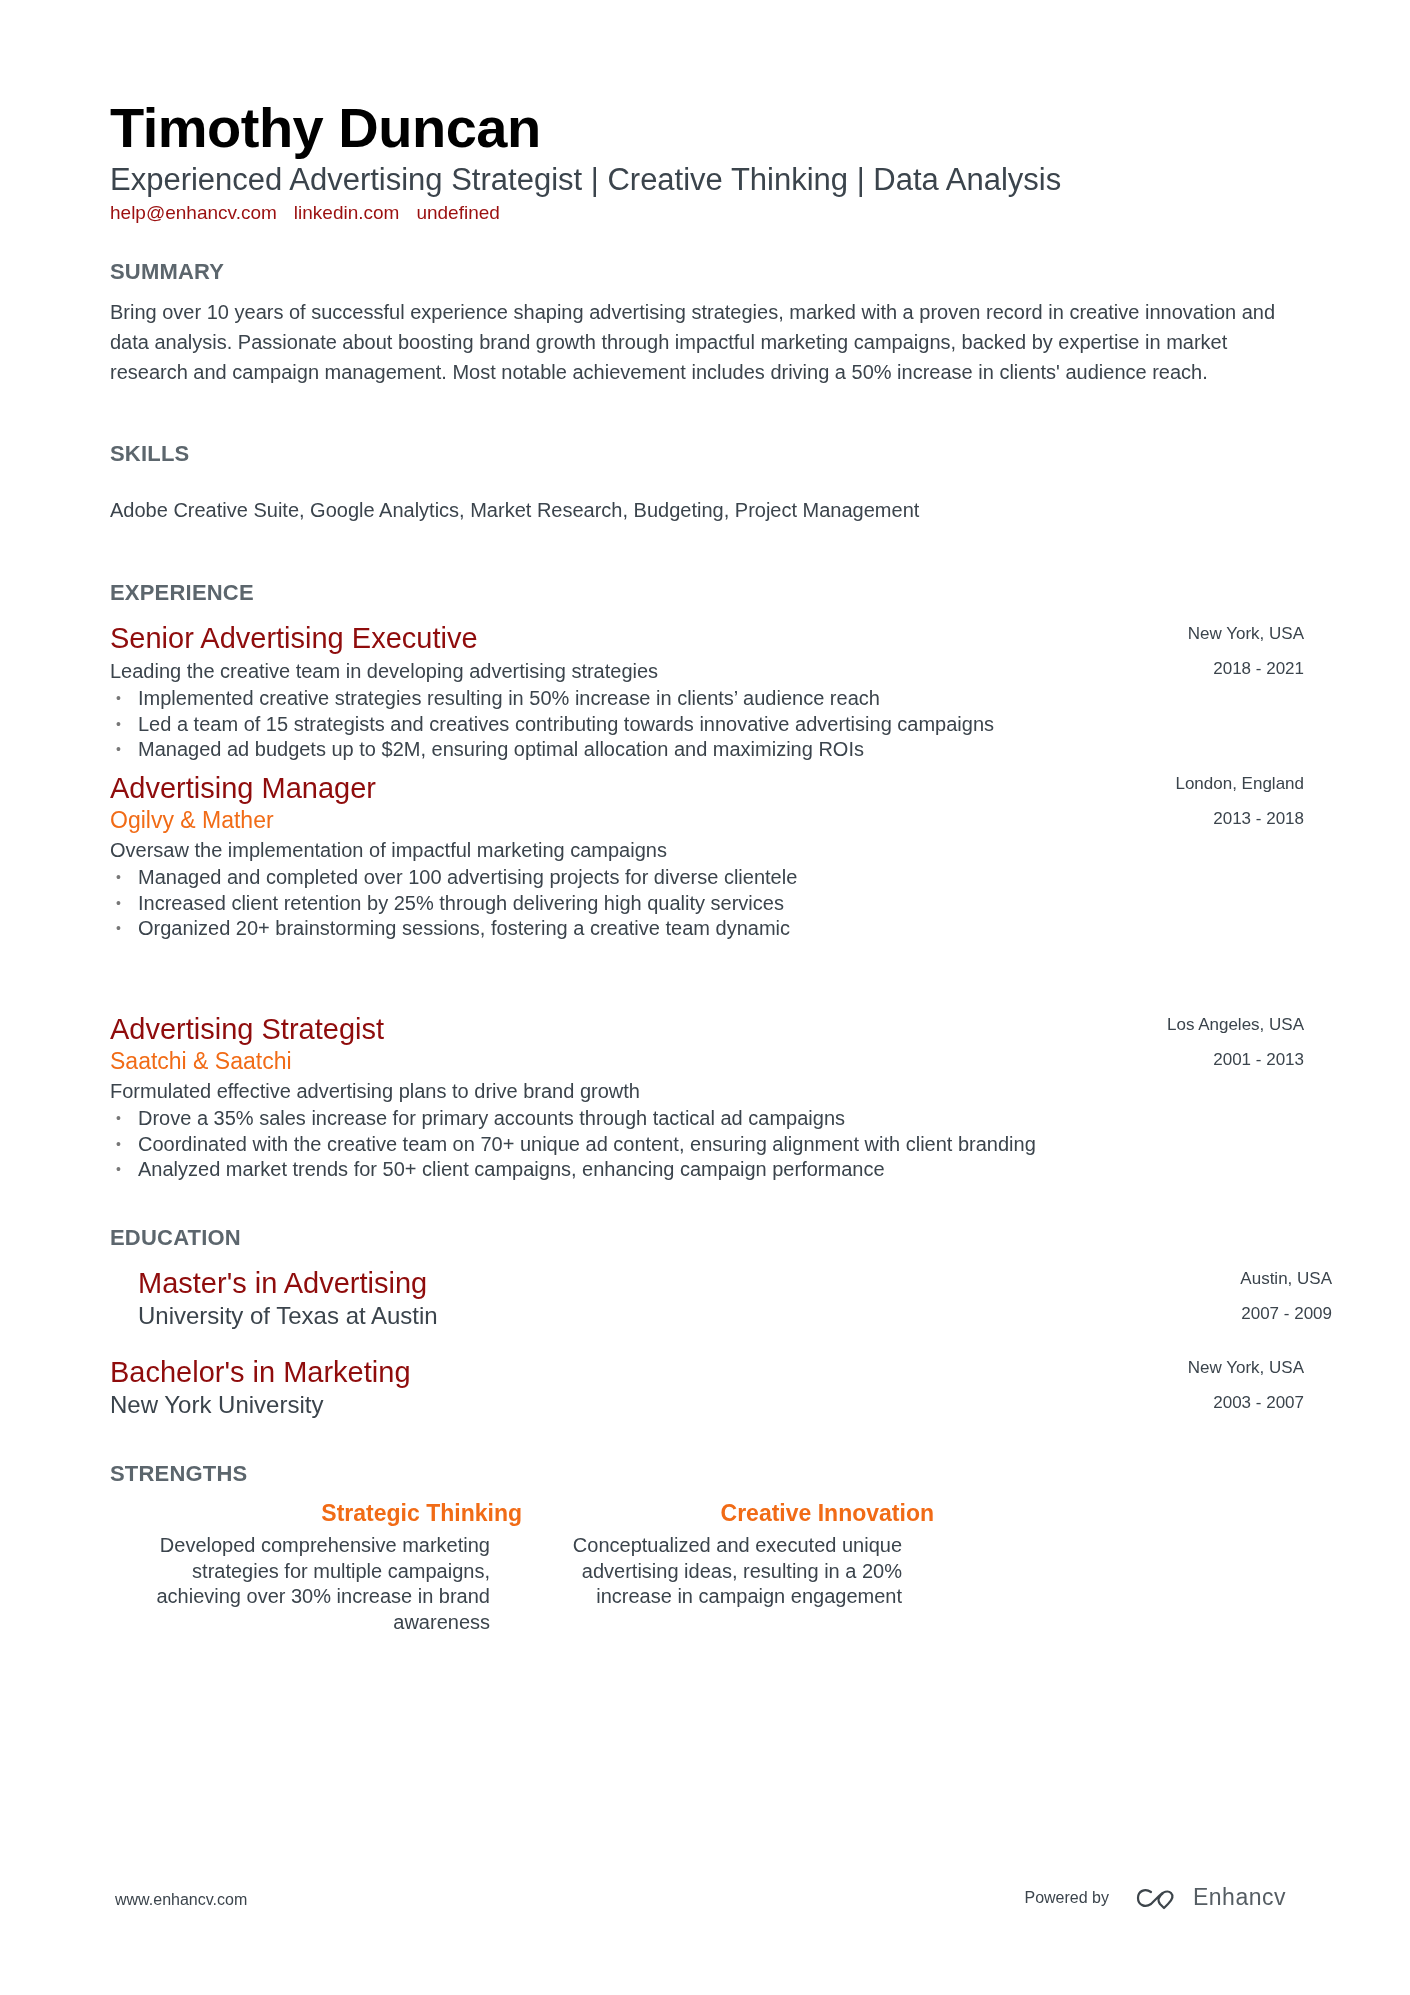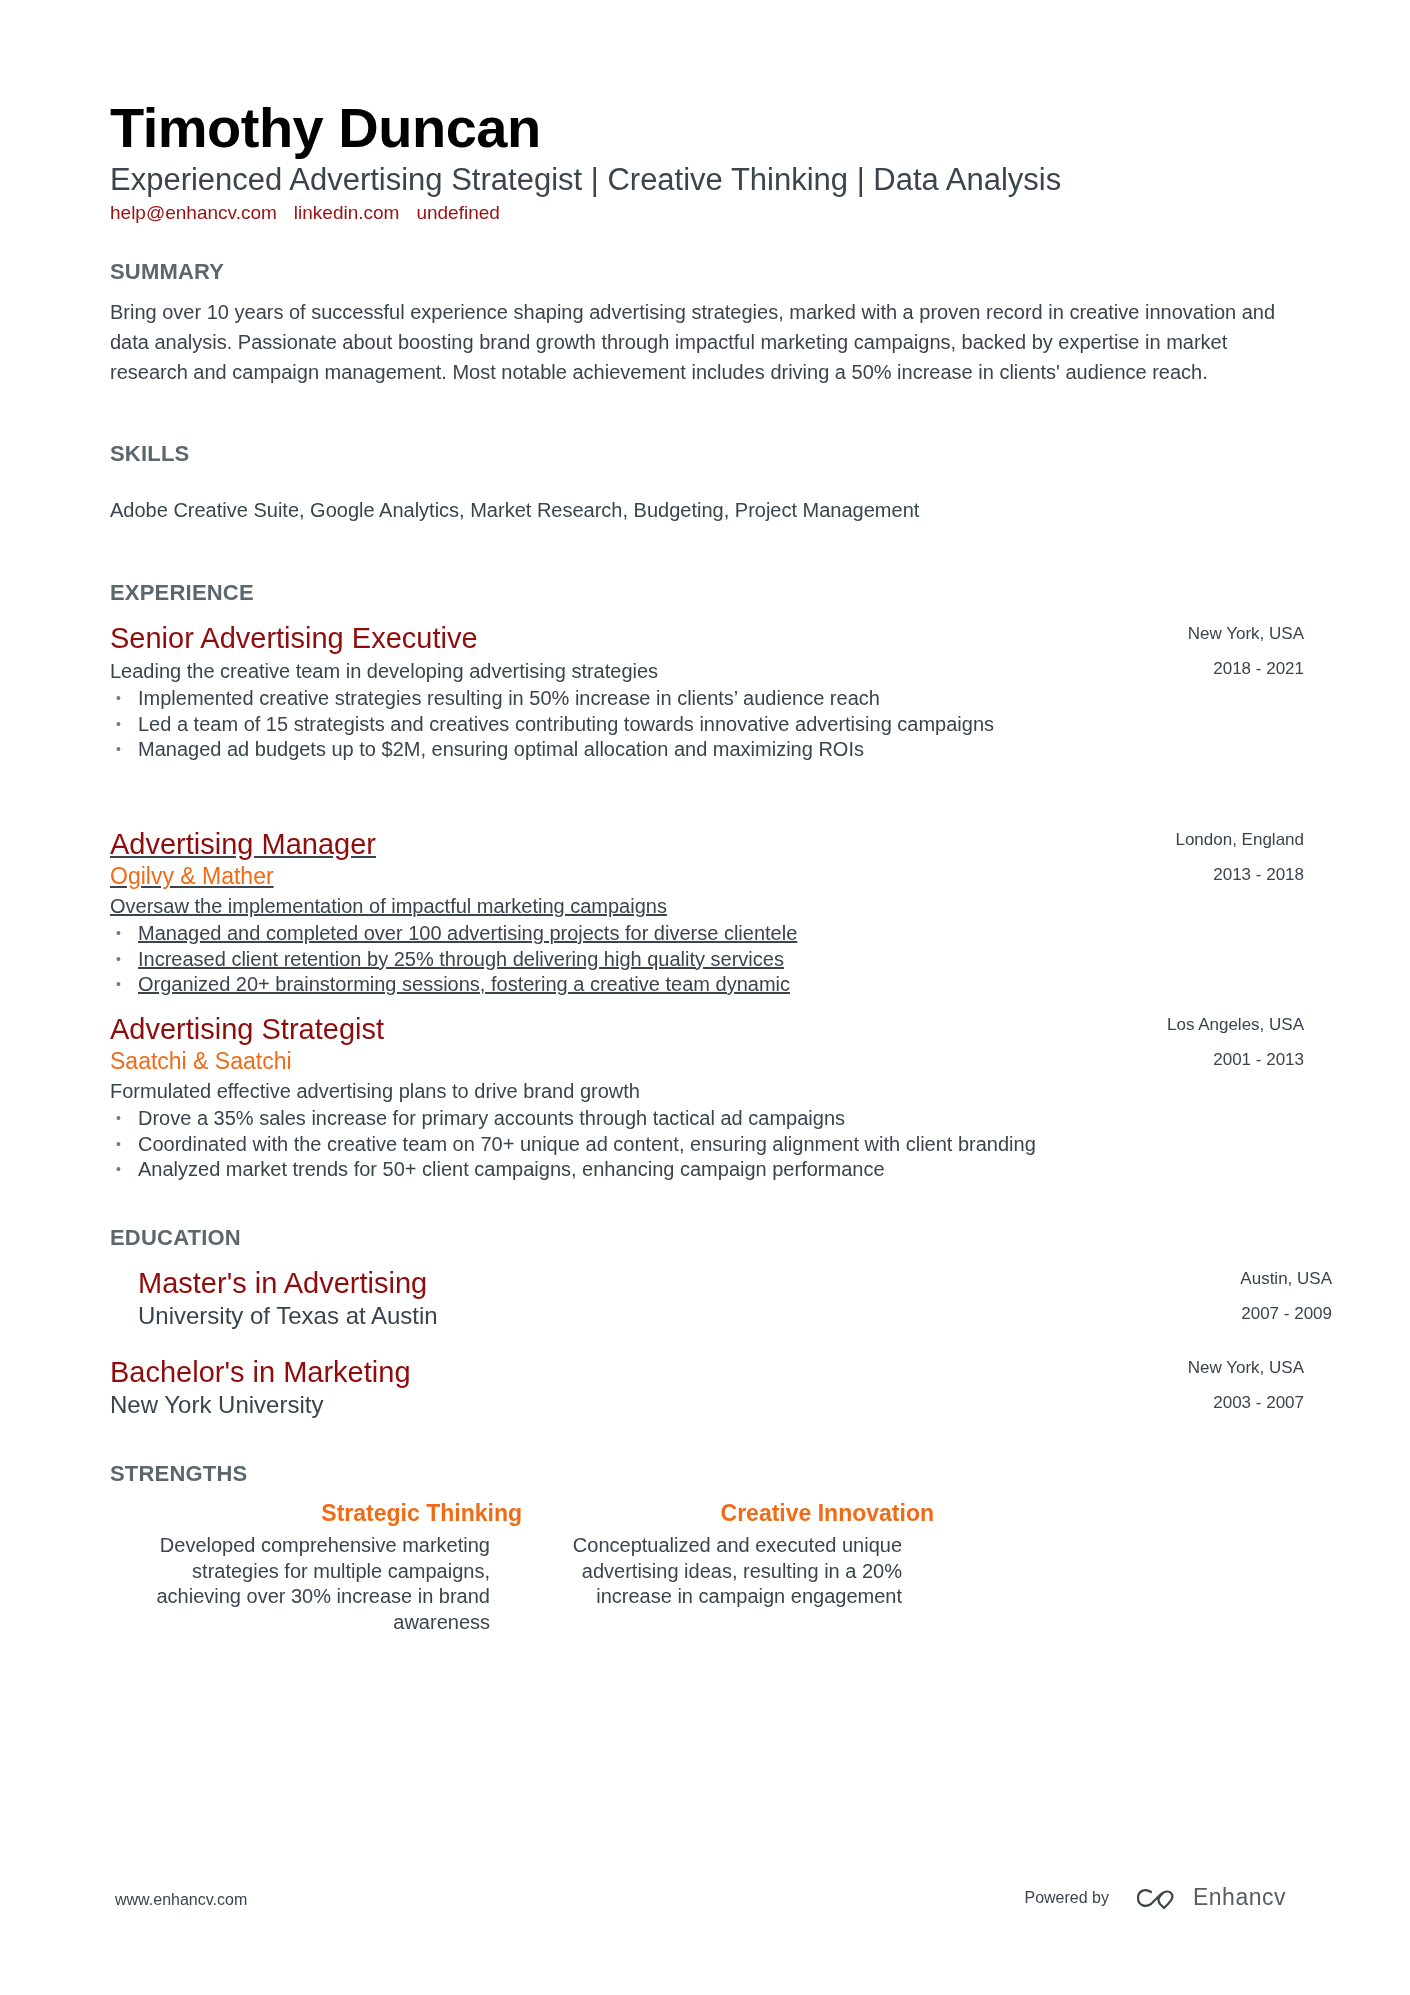--- a/index.html
+++ b/index.html
@@ -67,21 +67,21 @@
       <li><span class="dot">•</span><span>Implemented creative strategies resulting in 50% increase in clients’ audience reach</span></li>
       <li><span class="dot">•</span><span>Led a team of 15 strategists and creatives contributing towards innovative advertising campaigns</span></li>
       <li><span class="dot">•</span><span>Managed ad budgets up to $2M, ensuring optimal allocation and maximizing ROIs</span></li>
     </ul>
     <div class="entry-right">
       <span class="loc">New York, USA</span>
       <span class="dates">2018 - 2021</span>
     </div>
   </div>
 
-  <div class="entry" style="top:826px;text-decoration:underline;">
+  <div class="entry" style="top:770px;">
     <div class="entry-title">Advertising Manager</div>
     <div class="entry-company">Ogilvy &amp; Mather</div>
     <div class="entry-desc">Oversaw the implementation of impactful marketing campaigns</div>
     <ul class="bullets">
       <li><span class="dot">•</span><span>Managed and completed over 100 advertising projects for diverse clientele</span></li>
       <li><span class="dot">•</span><span>Increased client retention by 25% through delivering high quality services</span></li>
       <li><span class="dot">•</span><span>Organized 20+ brainstorming sessions, fostering a creative team dynamic</span></li>
     </ul>
     <div class="entry-right">
       <span class="loc">London, England</span>

